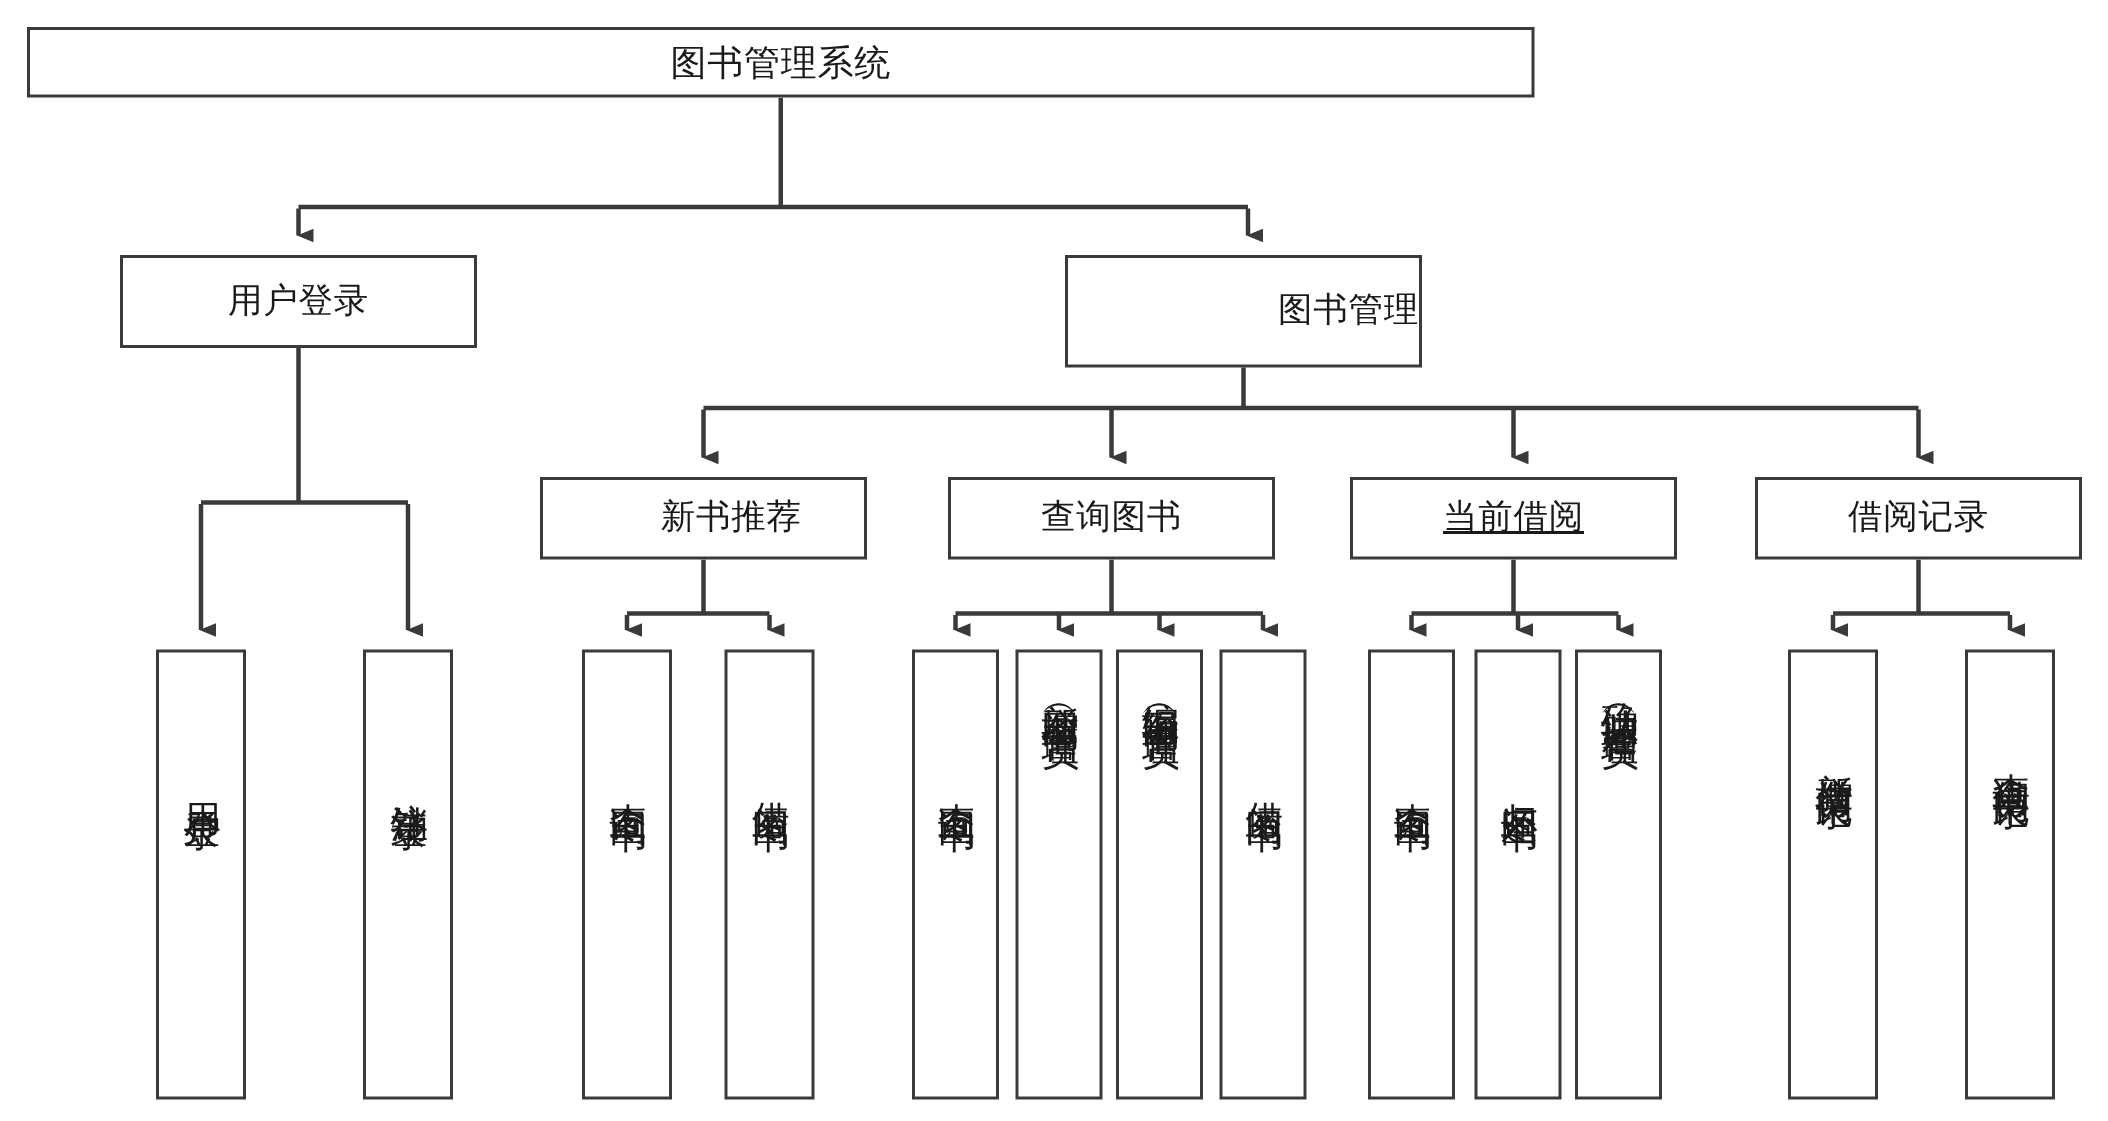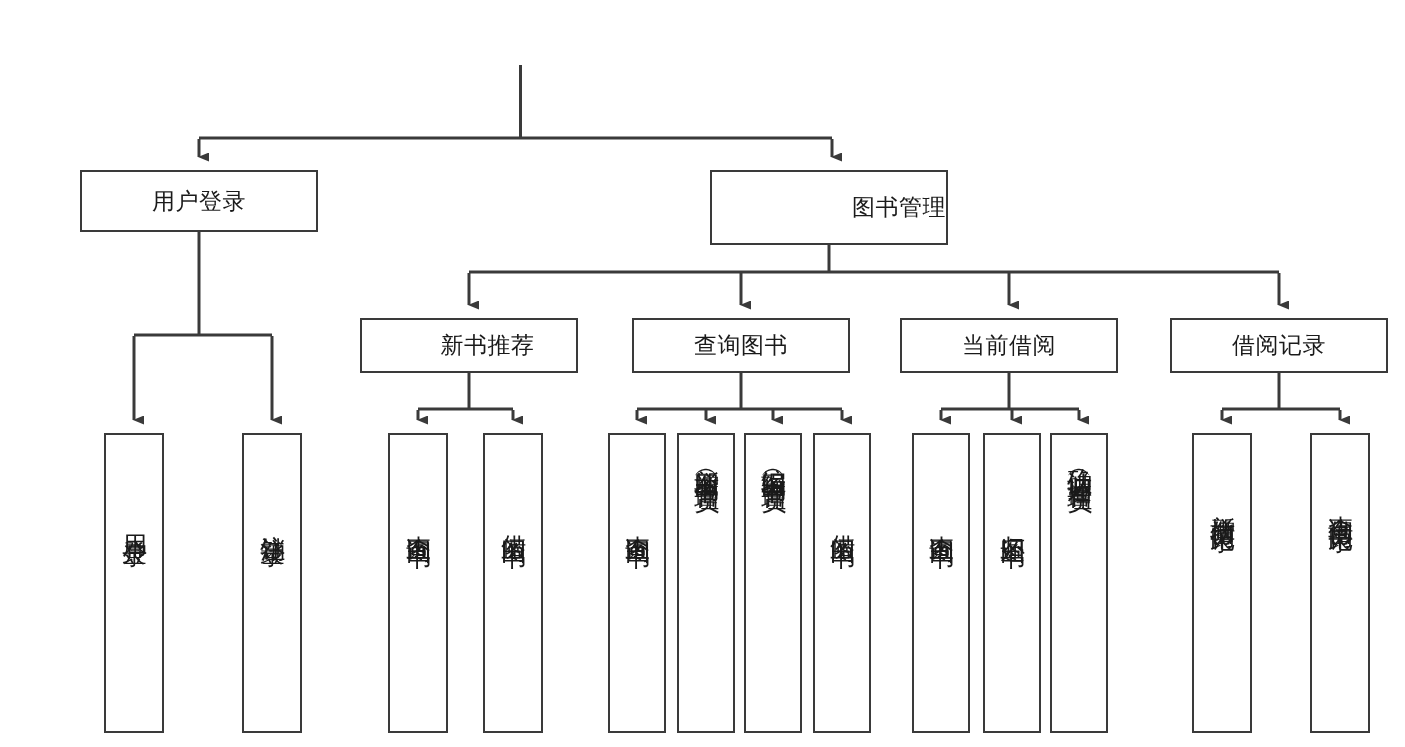--- a/index.html
+++ b/index.html
@@ -128,35 +128,38 @@
       <path d="M1012,410 L1012,420" marker-end="url(#arrowhead)"></path>
       <path d="M1079,410 L1079,420" marker-end="url(#arrowhead)"></path>
 
       <path d="M1279,373 L1279,409"></path>
       <path d="M1222,409 L1340,409"></path>
       <path d="M1222,410 L1222,420" marker-end="url(#arrowhead)"></path>
       <path d="M1340,410 L1340,420" marker-end="url(#arrowhead)"></path>
     </g>
   </svg>
 
+  <div class="node root horiz" style="left:18px; top:18px; width:1005px; height:47px;">
+    <span class="label">图书管理系统</span>
+  </div>
 
   <div class="node horiz" style="left:80px; top:170px; width:238px; height:62px;">
     <span class="label">用户登录</span>
   </div>
   <div class="node horiz" style="left:710px; top:170px; width:238px; height:75px;justify-content:flex-end;">
     <span class="label">图书管理</span>
   </div>
 
   <div class="node horiz" style="left:360px; top:318px; width:218px; height:55px;padding-left:37px;">
     <span class="label">新书推荐</span>
   </div>
   <div class="node horiz" style="left:632px; top:318px; width:218px; height:55px;">
     <span class="label">查询图书</span>
   </div>
-  <div class="node horiz" style="left:900px; top:318px; width:218px; height:55px;">
+  <div class="node horiz" style="left:900px; top:318px; width:218px; height:55px;text-decoration:underline;">
     <span class="label">当前借阅</span>
   </div>
   <div class="node horiz" style="left:1170px; top:318px; width:218px; height:55px;">
     <span class="label">借阅记录</span>
   </div>
 
   <div class="node vert short" style="left:104px; top:433px; width:60px; height:300px;">
     <span class="label">用户登录</span>
   </div>
   <div class="node vert short" style="left:242px; top:433px; width:60px; height:300px;">

